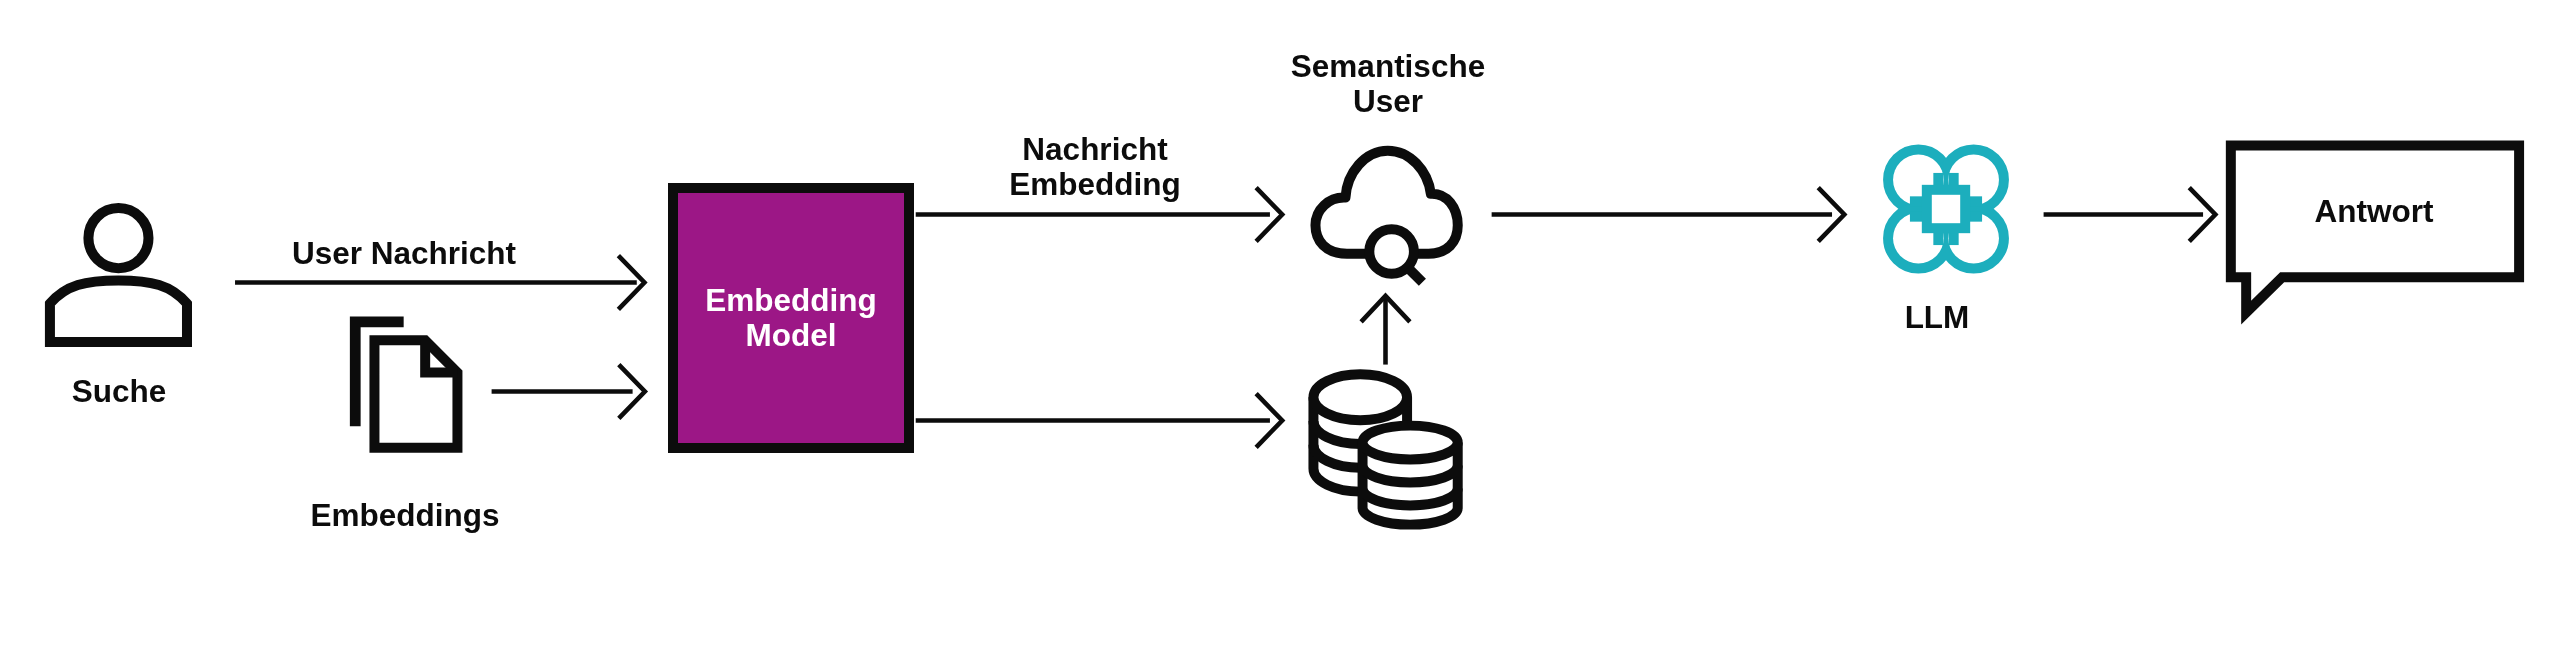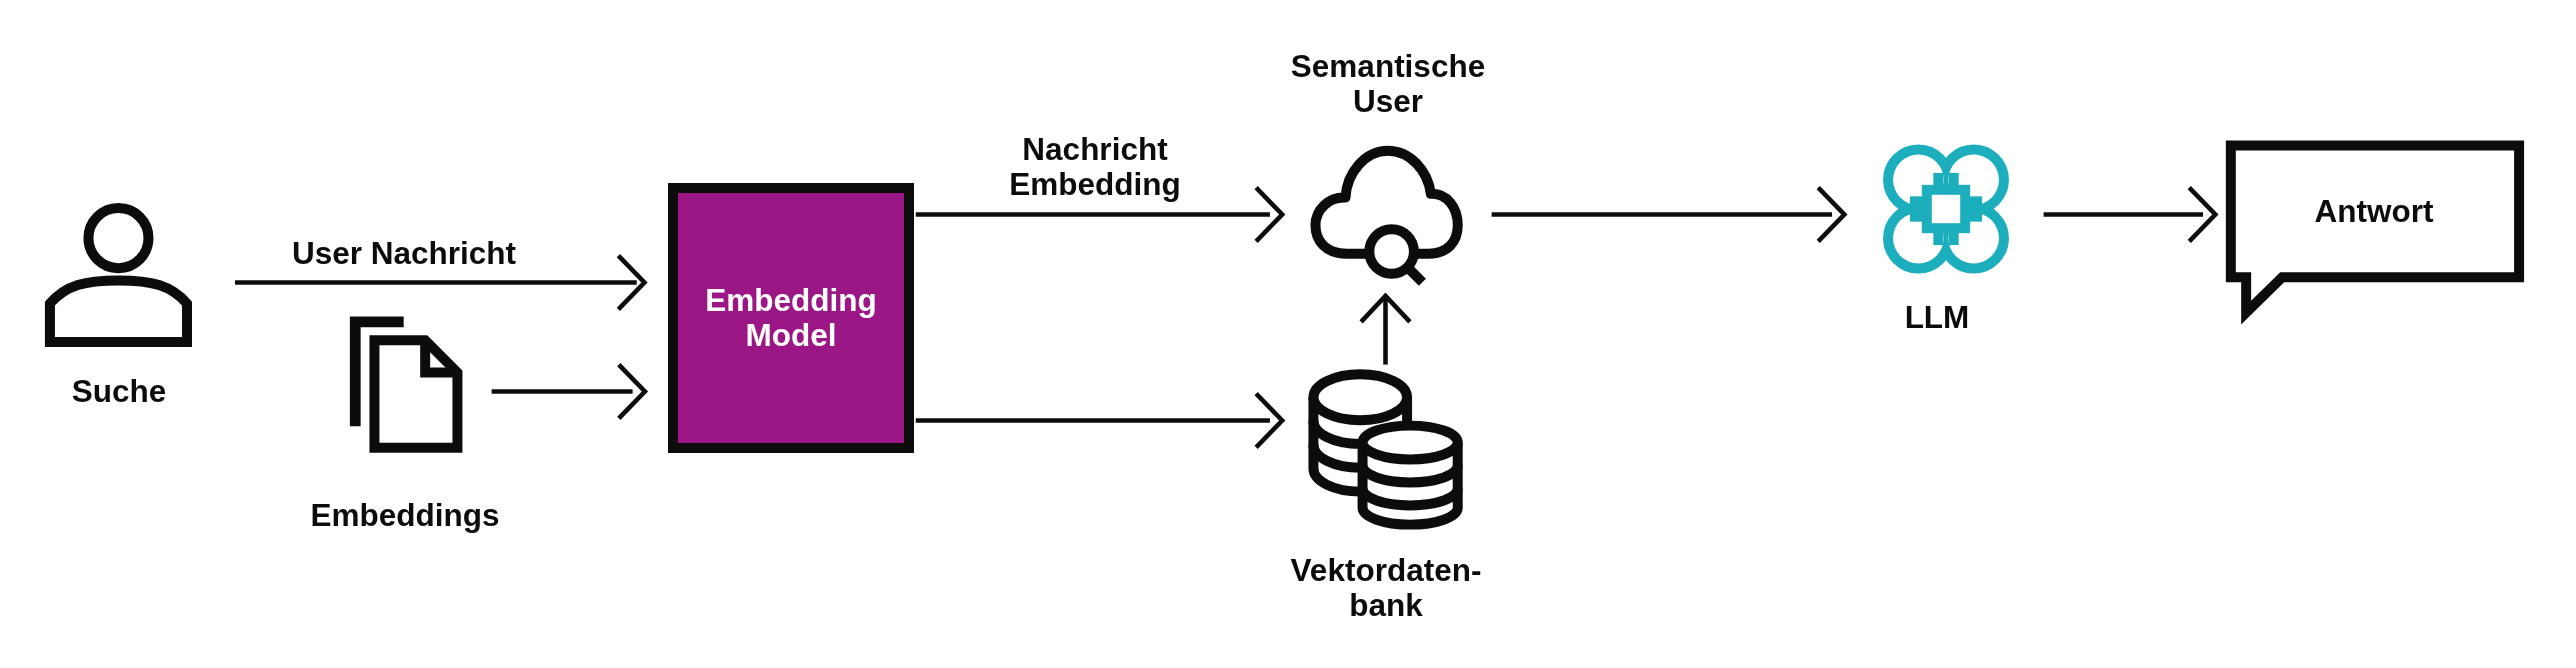--- a/index.html
+++ b/index.html
@@ -110,24 +110,20 @@
     <path d="M11,42 V135 A61 30 0 0 0 133,135 V42" fill="#ffffff" stroke="currentColor" stroke-width="13"></path>
     <path d="M11,73 A61 30 0 0 0 133,73" fill="none" stroke="currentColor" stroke-width="13"></path>
     <path d="M11,104 A61 30 0 0 0 133,104" fill="none" stroke="currentColor" stroke-width="13"></path>
     <ellipse cx="72" cy="42" rx="61" ry="30" fill="#ffffff" stroke="currentColor" stroke-width="13"></ellipse>
 
     <path d="M75,101 V186 A62 22 0 0 0 199,186 V101" fill="#ffffff" stroke="currentColor" stroke-width="13"></path>
     <path d="M75,131 A62 22 0 0 0 199,131" fill="none" stroke="currentColor" stroke-width="13"></path>
     <path d="M75,161 A62 22 0 0 0 199,161" fill="none" stroke="currentColor" stroke-width="13"></path>
     <ellipse cx="137" cy="101" rx="62" ry="22" fill="#ffffff" stroke="currentColor" stroke-width="13"></ellipse>
   </svg>
-  <div class="label" style="left:1386px;top:553px">
-    <div>Vektordaten-</div>
-    <div>bank</div>
-  </div>
 
   <div class="label" style="left:1668px;top:132px">
   </div>
   <svg class="abs ink" style="left:1487px;top:180px" width="365" height="69" viewBox="0 0 476 90">
     <line x1="6" y1="45" x2="450" y2="45" stroke="currentColor" stroke-width="6"></line>
     <polyline points="432,10 466,45 432,80" fill="none" stroke="currentColor" stroke-width="6"></polyline>
   </svg>
 
   <svg class="abs teal" style="left:1880px;top:139px" width="132" height="140" viewBox="0 0 172 182">
 

